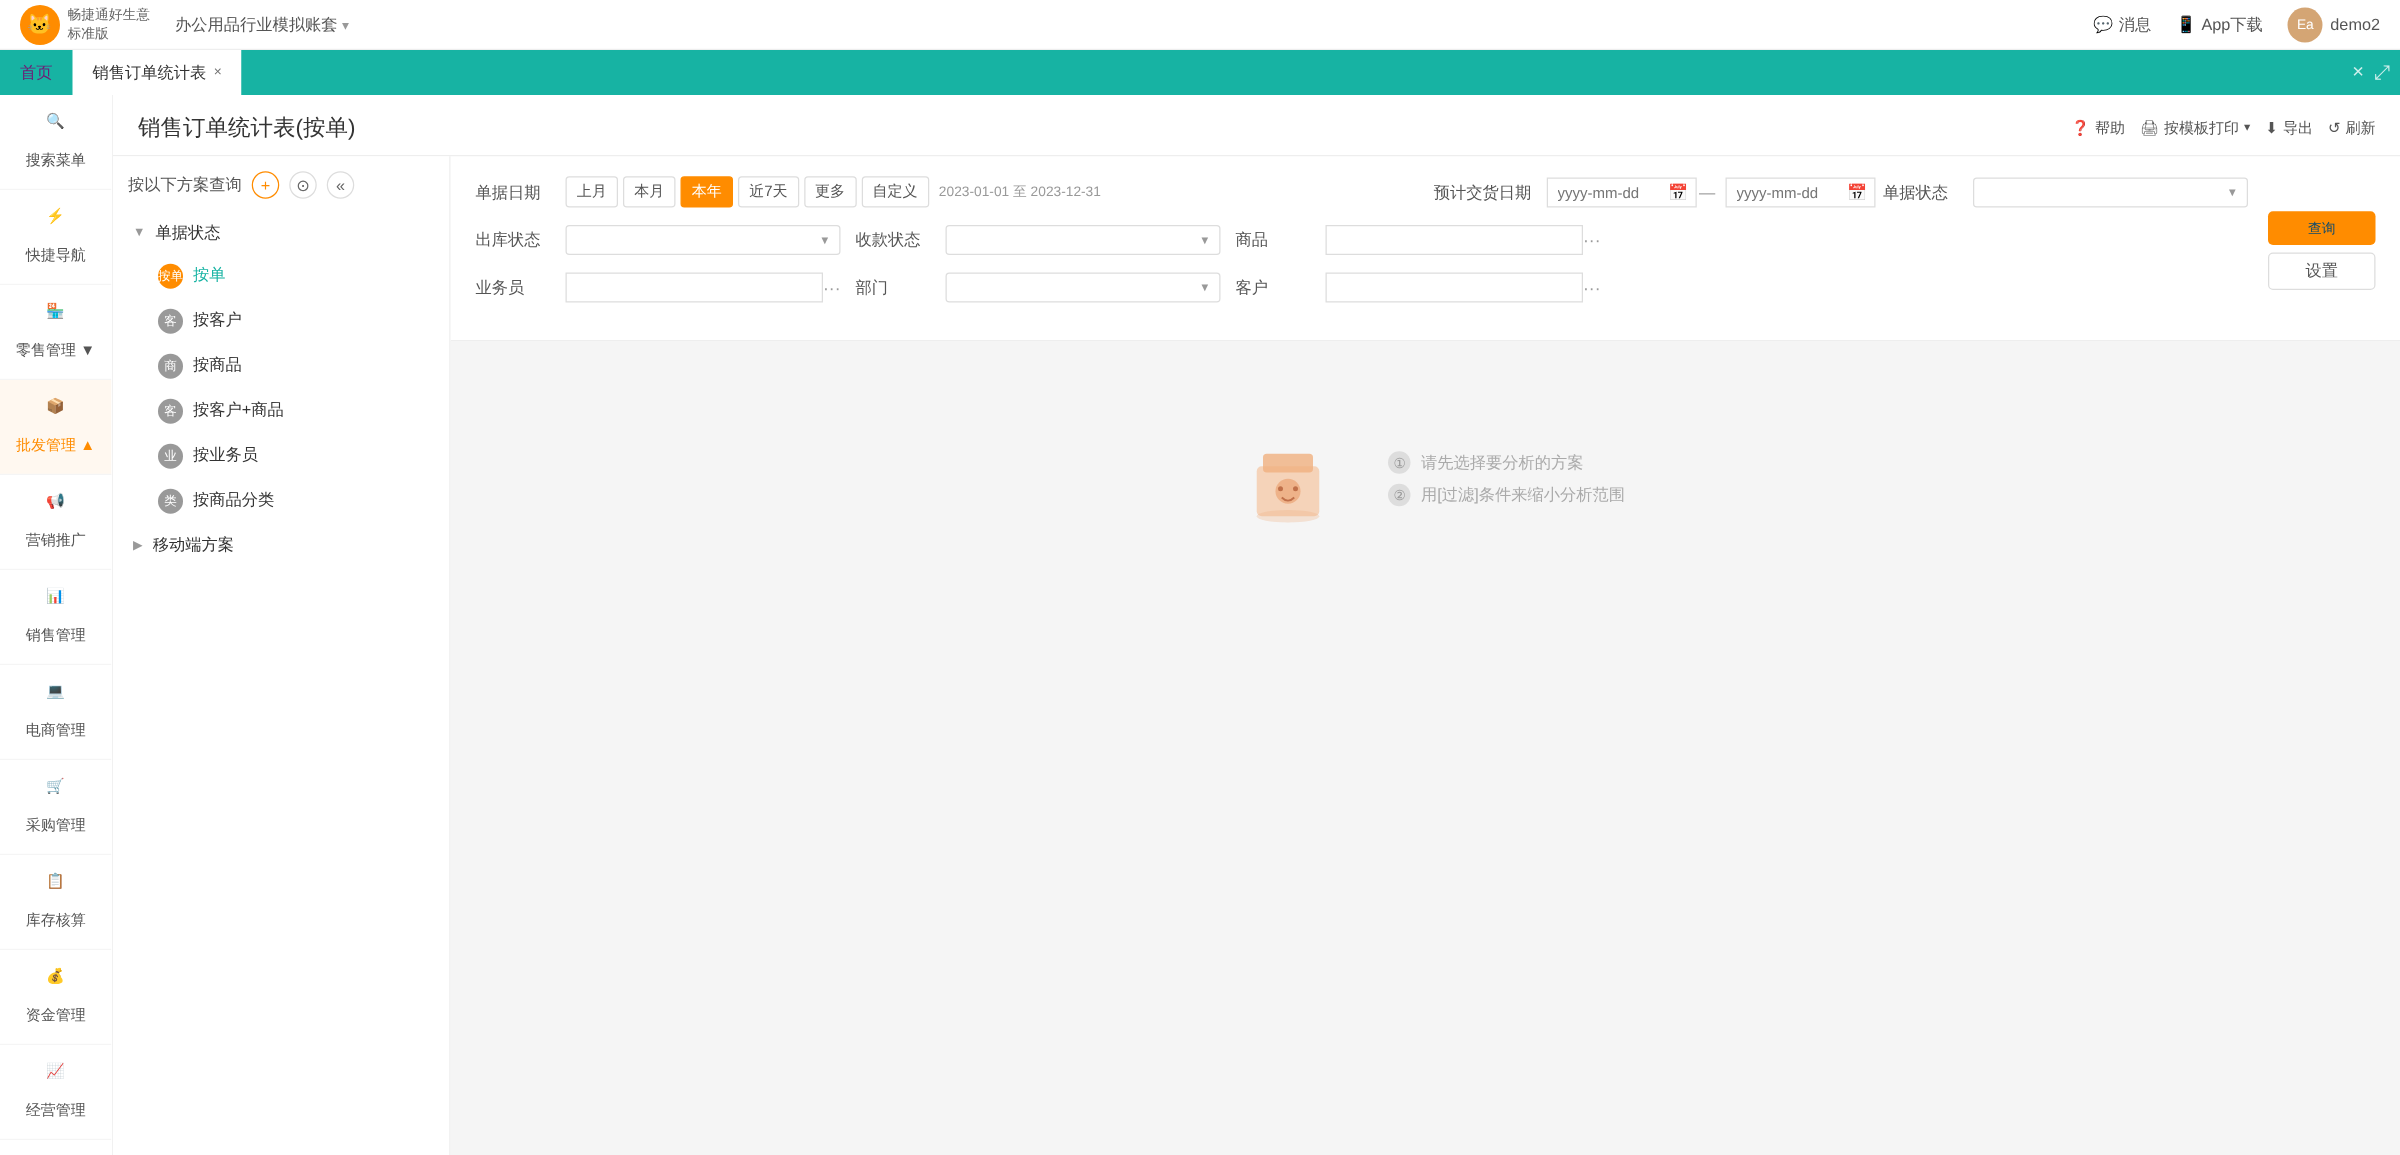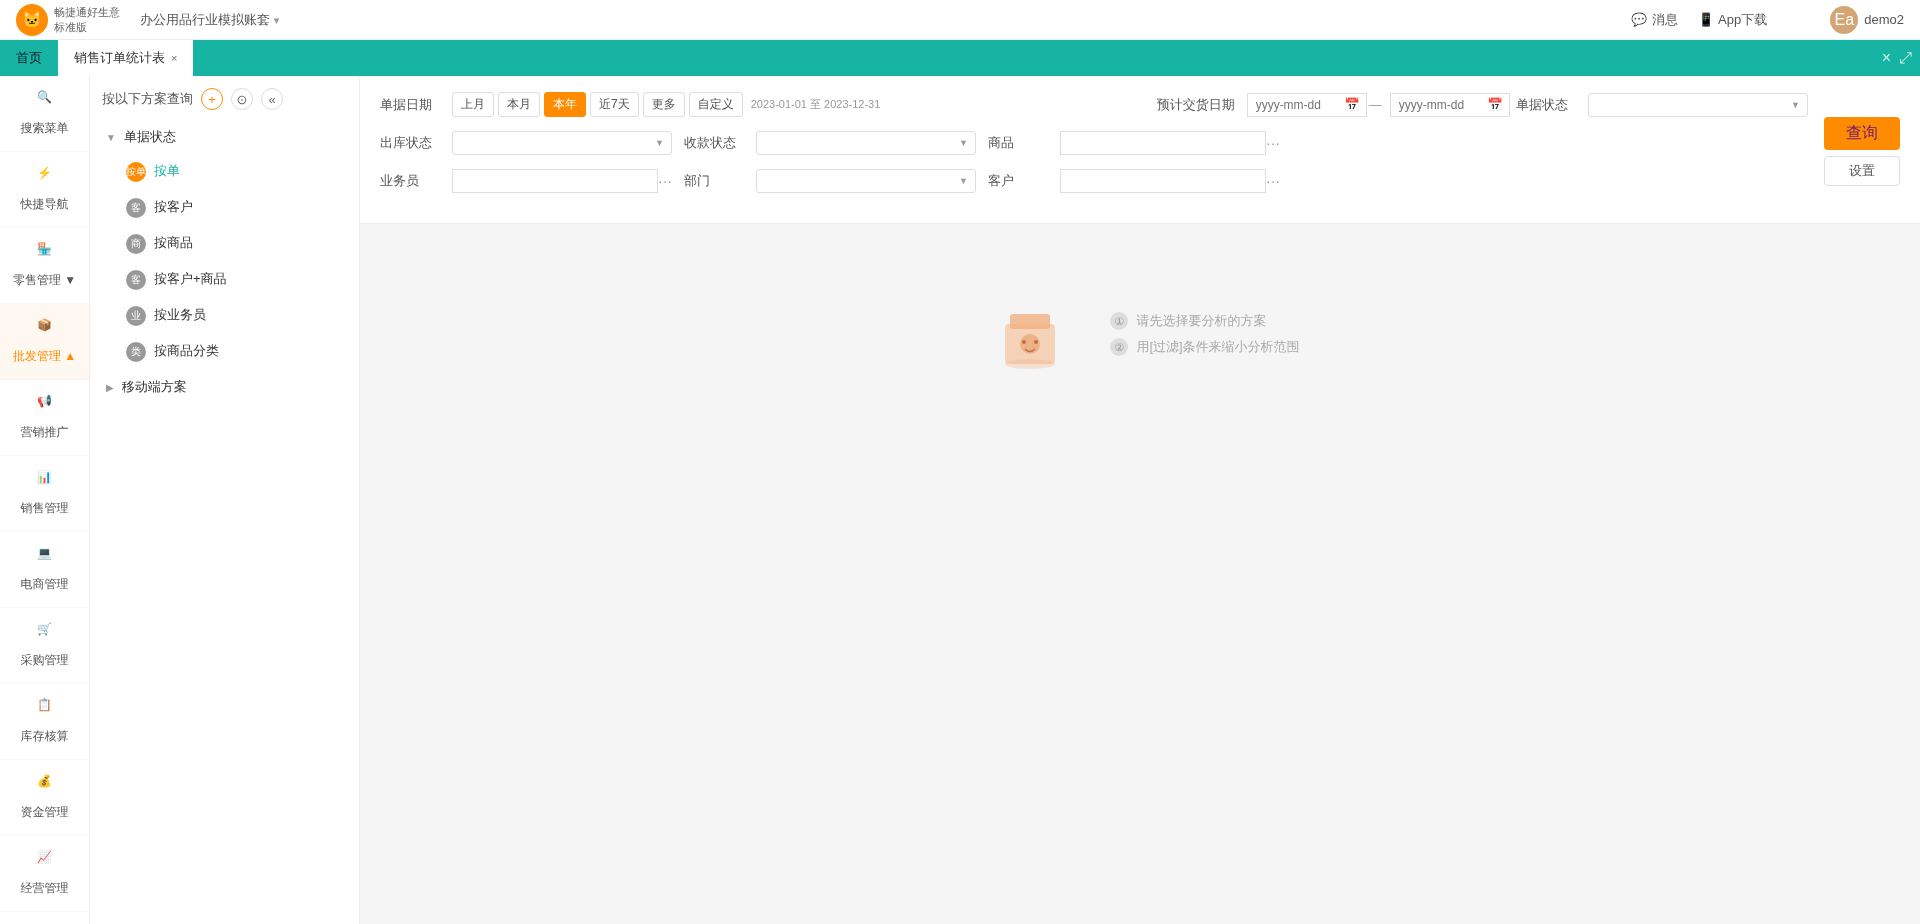--- a/index.html
+++ b/index.html
@@ -24,21 +24,21 @@
       width: 32px; height: 32px;
       background: #ff8c00;
       border-radius: 50%;
       display: flex; align-items: center; justify-content: center;
       color: #fff; font-size: 16px;
     }
     .logo-text { font-size: 11px; color: #666; line-height: 1.3; }
     .app-title { font-size: 13px; color: #555; margin-left: 12px; }
     .top-bar-right { display: flex; align-items: center; gap: 20px; font-size: 13px; color: #555; }
     .top-bar-right span { cursor: pointer; display: flex; align-items: center; gap: 4px; }
-    .avatar { width: 28px; height: 28px; border-radius: 50%; background: #d4a574; display: flex; align-items: center; justify-content: center; color: #fff; font-size: 16px; margin-left: 43px; }
+    .avatar { width: 28px; height: 28px; border-radius: 50%; background: #d4a574; display: flex; align-items: center; justify-content: center; color: #fff; font-size: 11px; }
 
     
     .tab-bar {
       height: 36px;
       background: #17b3a3;
       display: flex;
       align-items: center;
       padding: 0 0;
       position: fixed;
       top: 40px; left: 0; right: 0;
@@ -46,21 +46,21 @@
     }
     .tab-item {
       height: 36px;
       display: flex; align-items: center;
       padding: 0 16px;
       font-size: 13px;
       cursor: pointer;
       color: rgba(255,255,255,0.85);
       gap: 6px;
     }
-    .tab-item.home { color: #0f172a; }
+    .tab-item.home { color: #701a75; }
     .tab-item.active {
       background: #fff;
       color: #333;
       border-radius: 0;
     }
     .tab-close { font-size: 11px; cursor: pointer; opacity: 0.7; }
     .tab-bar-right { margin-left: auto; display: flex; align-items: center; gap: 8px; padding-right: 8px; }
     .tab-bar-right span { color: rgba(255,255,255,0.8); cursor: pointer; font-size: 16px; }
 
     
@@ -232,25 +232,25 @@
       cursor: pointer;
       flex: 1;
     }
     .select-wrap { position: relative; display: flex; align-items: center; flex: 1; }
     .select-wrap::after { content: '▼'; font-size: 9px; color: #999; position: absolute; right: 8px; pointer-events: none; }
     .dash { color: #999; padding: 0 4px; }
     .ellipsis-btn { font-size: 14px; color: #999; cursor: pointer; }
 
     .search-btn {
       background: #ff8c00;
-      color: #701a75;
+      color: #0c4a6e;
       border: none;
       border-radius: 4px;
-      padding: 6px 22px;
-      font-size: 16px;
+      padding: 6px 32px;
+      font-size: 11px;
       cursor: pointer;
     }
     .setting-btn {
       background: #fff;
       color: #555;
       border: 1px solid #ddd;
       border-radius: 4px;
       padding: 5px 16px;
       font-size: 13px;
       cursor: pointer;
@@ -403,20 +403,42 @@
     </div>
     <div class="sidebar-item">
       
       
     </div>
 
   </div>
 
   <div class="main">
 
+    <div class="page-header">
+      <div class="page-title">销售订单统计表(按单)</div>
+      <div class="page-actions">
+        <span class="btn-help">
+          <span>❓</span>
+          <span>帮助</span>
+        </span>
+        <span class="btn-print">
+          <span>🖨</span>
+          <span>按模板打印</span>
+          <span style="font-size:10px;">▾</span>
+        </span>
+        <span class="btn-export">
+          <span>⬇</span>
+          <span>导出</span>
+        </span>
+        <span class="btn-refresh">
+          <span>↺</span>
+          <span>刷新</span>
+        </span>
+      </div>
+    </div>
 
     <div class="content-area">
 
       <div class="left-panel">
         <div class="panel-header">
           <span style="font-size:13px;color:#555;">按以下方案查询</span>
           <div class="icon-btn orange">
             <span>+</span>
           </div>
           <div class="icon-btn">

